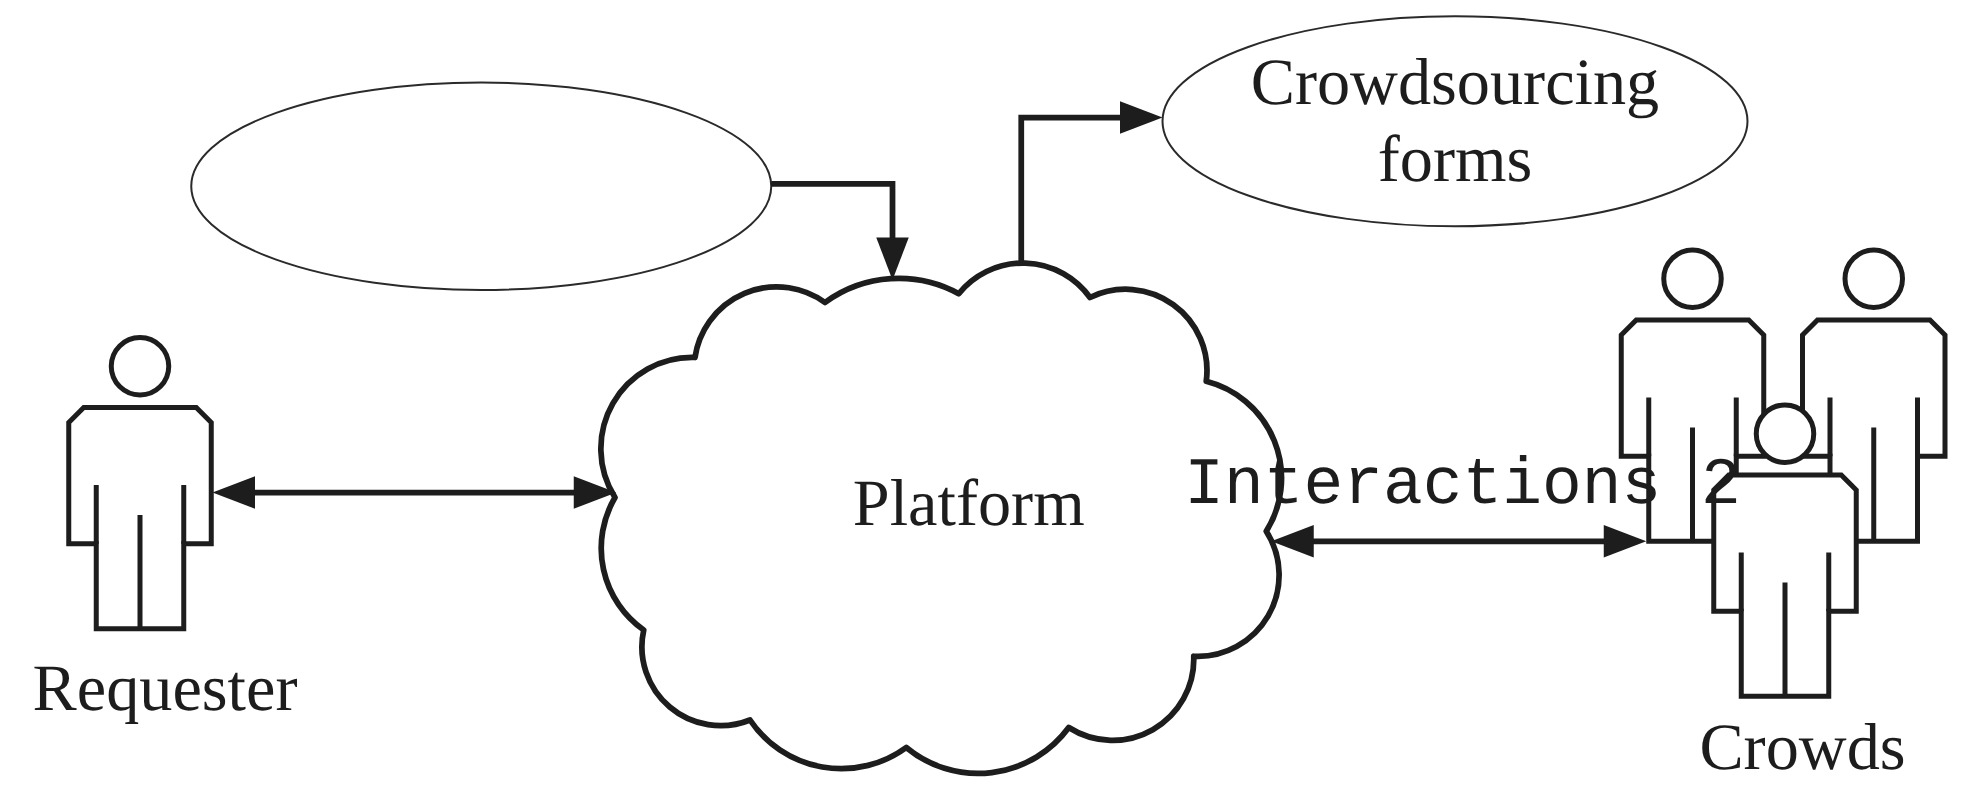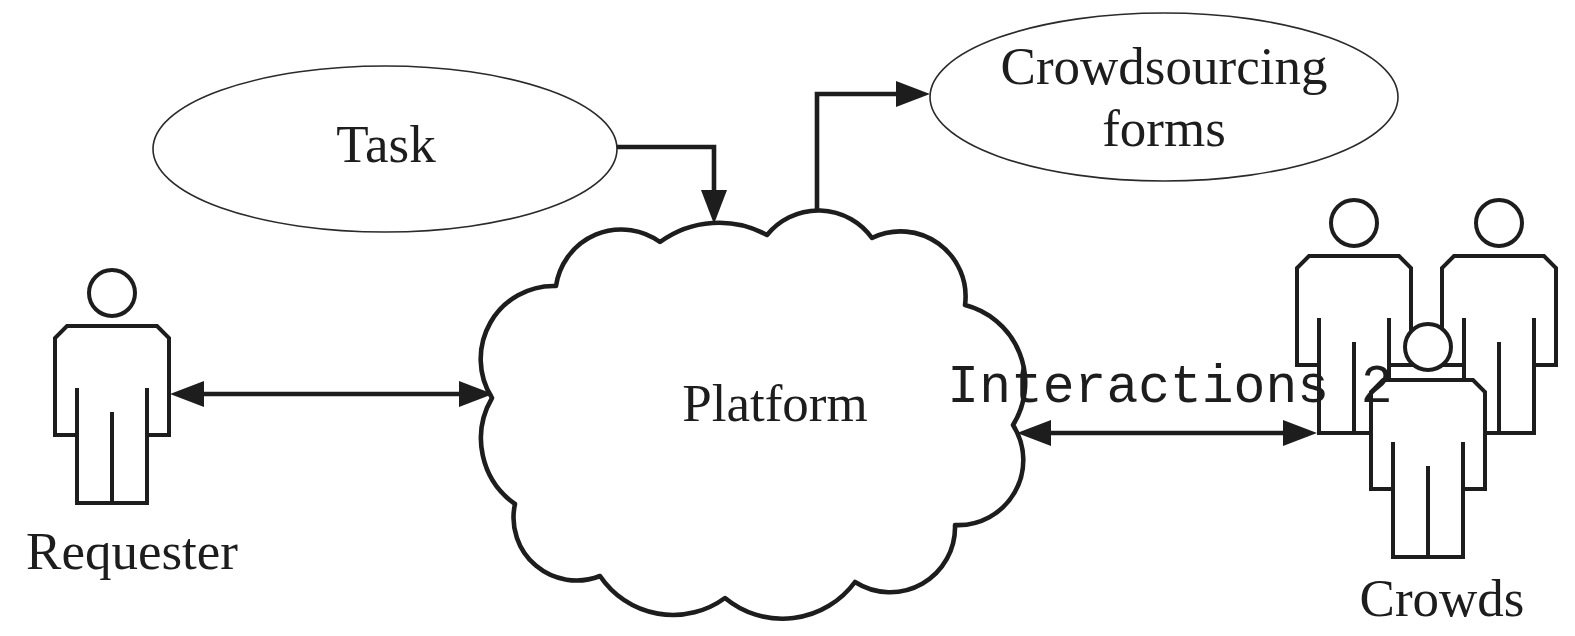--- a/index.html
+++ b/index.html
@@ -96,21 +96,20 @@
       <polygon class="arrowhead" points="493,394 459,381 459,407"></polygon>
     </g>
 
     <g>
       <line class="connector" x1="1047" y1="433" x2="1287" y2="433"></line>
       <polygon class="arrowhead" points="1017,433 1051,420 1051,446"></polygon>
       <polygon class="arrowhead" points="1317,433 1283,420 1283,446"></polygon>
     </g>
   </svg>
 
-  <div class="lbl" style="left:386px; top:144px;">Task</div>
 
   <div class="lbl lbl-two-line" style="left:1164px; top:97px;">
     <div>Crowdsourcing</div>
     <div>forms</div>
   </div>
 
   <div class="lbl" style="left:775px; top:403px;">Platform</div>
 
 
   <div class="lbl" style="left:1170px; top:388px;font-family:Liberation Mono, monospace;">Interactions 2</div>

